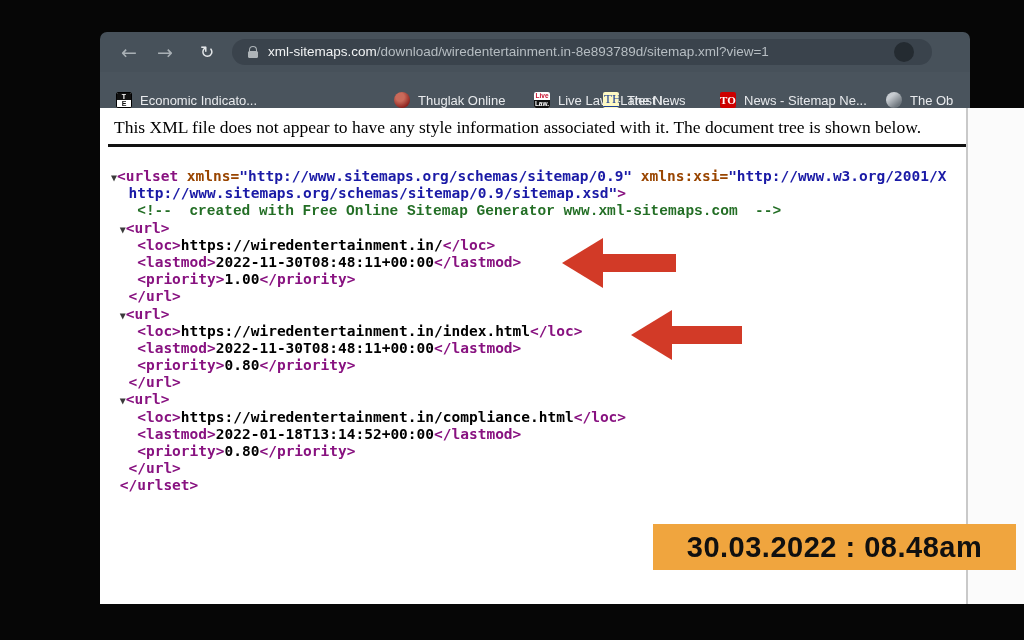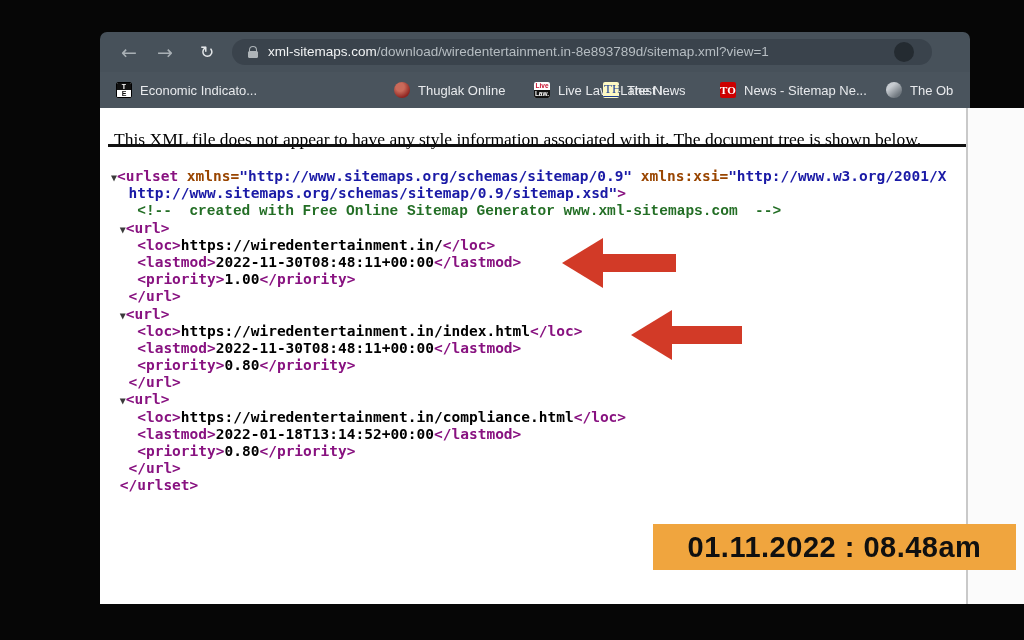--- a/index.html
+++ b/index.html
@@ -24,21 +24,21 @@
                 background:#aeb4b8; border-radius:1.5px; }
   .urltext { position:absolute; left:36px; top:0; height:26px; line-height:26px;
              font-size:13.5px; white-space:nowrap; overflow:hidden; width:650px; }
   .urltext .domain { color:#f1f3f4; }
   .urltext .path { color:#b6bdc2;text-align:center; }
   .avatar { position:absolute; right:56px; top:10px; width:20px; height:20px;
             border-radius:50%; background:#242b31; }
 
   
   .bmbar { position:relative; height:36px; background:#4a545d; }
-  .bm { position:absolute; top:0; height:36px; display:flex; align-items:center; gap:8px; }
+  .bm { position:absolute; top:0; height:36px; display:flex; align-items:flex-end; gap:8px; }
   .bm-label { color:#e8eaed; font-size:13px; white-space:nowrap; }
   .fav { width:16px; height:16px; flex:0 0 16px; overflow:hidden; border-radius:2px;
          font-family:"Liberation Serif", serif; }
   .fav-te { border:1px solid #000; background:#fff; }
   .fav-te .t { display:block; height:7px; background:#111; color:#fff; font-size:7px; line-height:7px;
                text-align:center; font-family:"Liberation Sans",sans-serif; font-weight:bold; }
   .fav-te .e { display:block; height:7px; background:#fff; color:#111; font-size:7px; line-height:7px;
                text-align:center; font-family:"Liberation Sans",sans-serif; font-weight:bold; }
   .fav-thuglak { border-radius:50%;
      background:radial-gradient(circle at 38% 32%, #c96a5a 0 28%, #8e2420 72%); }
@@ -53,21 +53,21 @@
   .fav-toi { background:#cc0000; color:#fff; font-size:11px; line-height:16px; text-align:center;
      font-weight:bold; }
   .fav-observer { border-radius:50%;
      background:linear-gradient(140deg,#c7ccd1 30%,#6f777e 78%); }
 
   
   .page { position:absolute; left:100px; top:108px; width:924px; height:496px; background:#fff; }
   .scroll-line { position:absolute; left:866px; top:0; width:2px; height:496px; background:#c9c9c9; }
   .right-strip { position:absolute; left:868px; top:0; width:56px; height:496px; background:#fbfbfb; }
   .notice { position:absolute; left:14px; top:9px; width:850px;
-            font-family:"Liberation Serif", serif; font-size:17.5px; color:#000; white-space:nowrap;margin-top:12px; }
+            font-family:"Liberation Serif", serif; font-size:17.5px; color:#000; white-space:nowrap; }
   .notice-rule { position:absolute; left:8px; top:36px; width:858px; height:3px; background:#111; }
 
   .xml-tree { position:absolute; left:11px; top:52px; width:855px; overflow:hidden;
               font-family:"DejaVu Sans Mono", monospace; font-size:14.5px; font-weight:600;
               line-height:17.2px; white-space:pre;margin-top:8px; }
   .xline { height:17.2px; }
   .tk-tag { color:#881280; }
   .tk-attr { color:#994500; }
   .tk-val { color:#1a1aa6; }
   .tk-text { color:#000; }
@@ -160,15 +160,15 @@
   </div>
 
   <div class="red-arrow arrow-1">
     <div class="head"></div>
     <div class="shaft"></div>
   </div>
   <div class="red-arrow arrow-2">
     <div class="head"></div>
     <div class="shaft"></div>
   </div>
-  <div class="badge">01.11.2022 : 08.48am</div>
+  <div class="badge">30.03.2022 : 08.48am</div>
 
 </div>
 
 </body></html>

